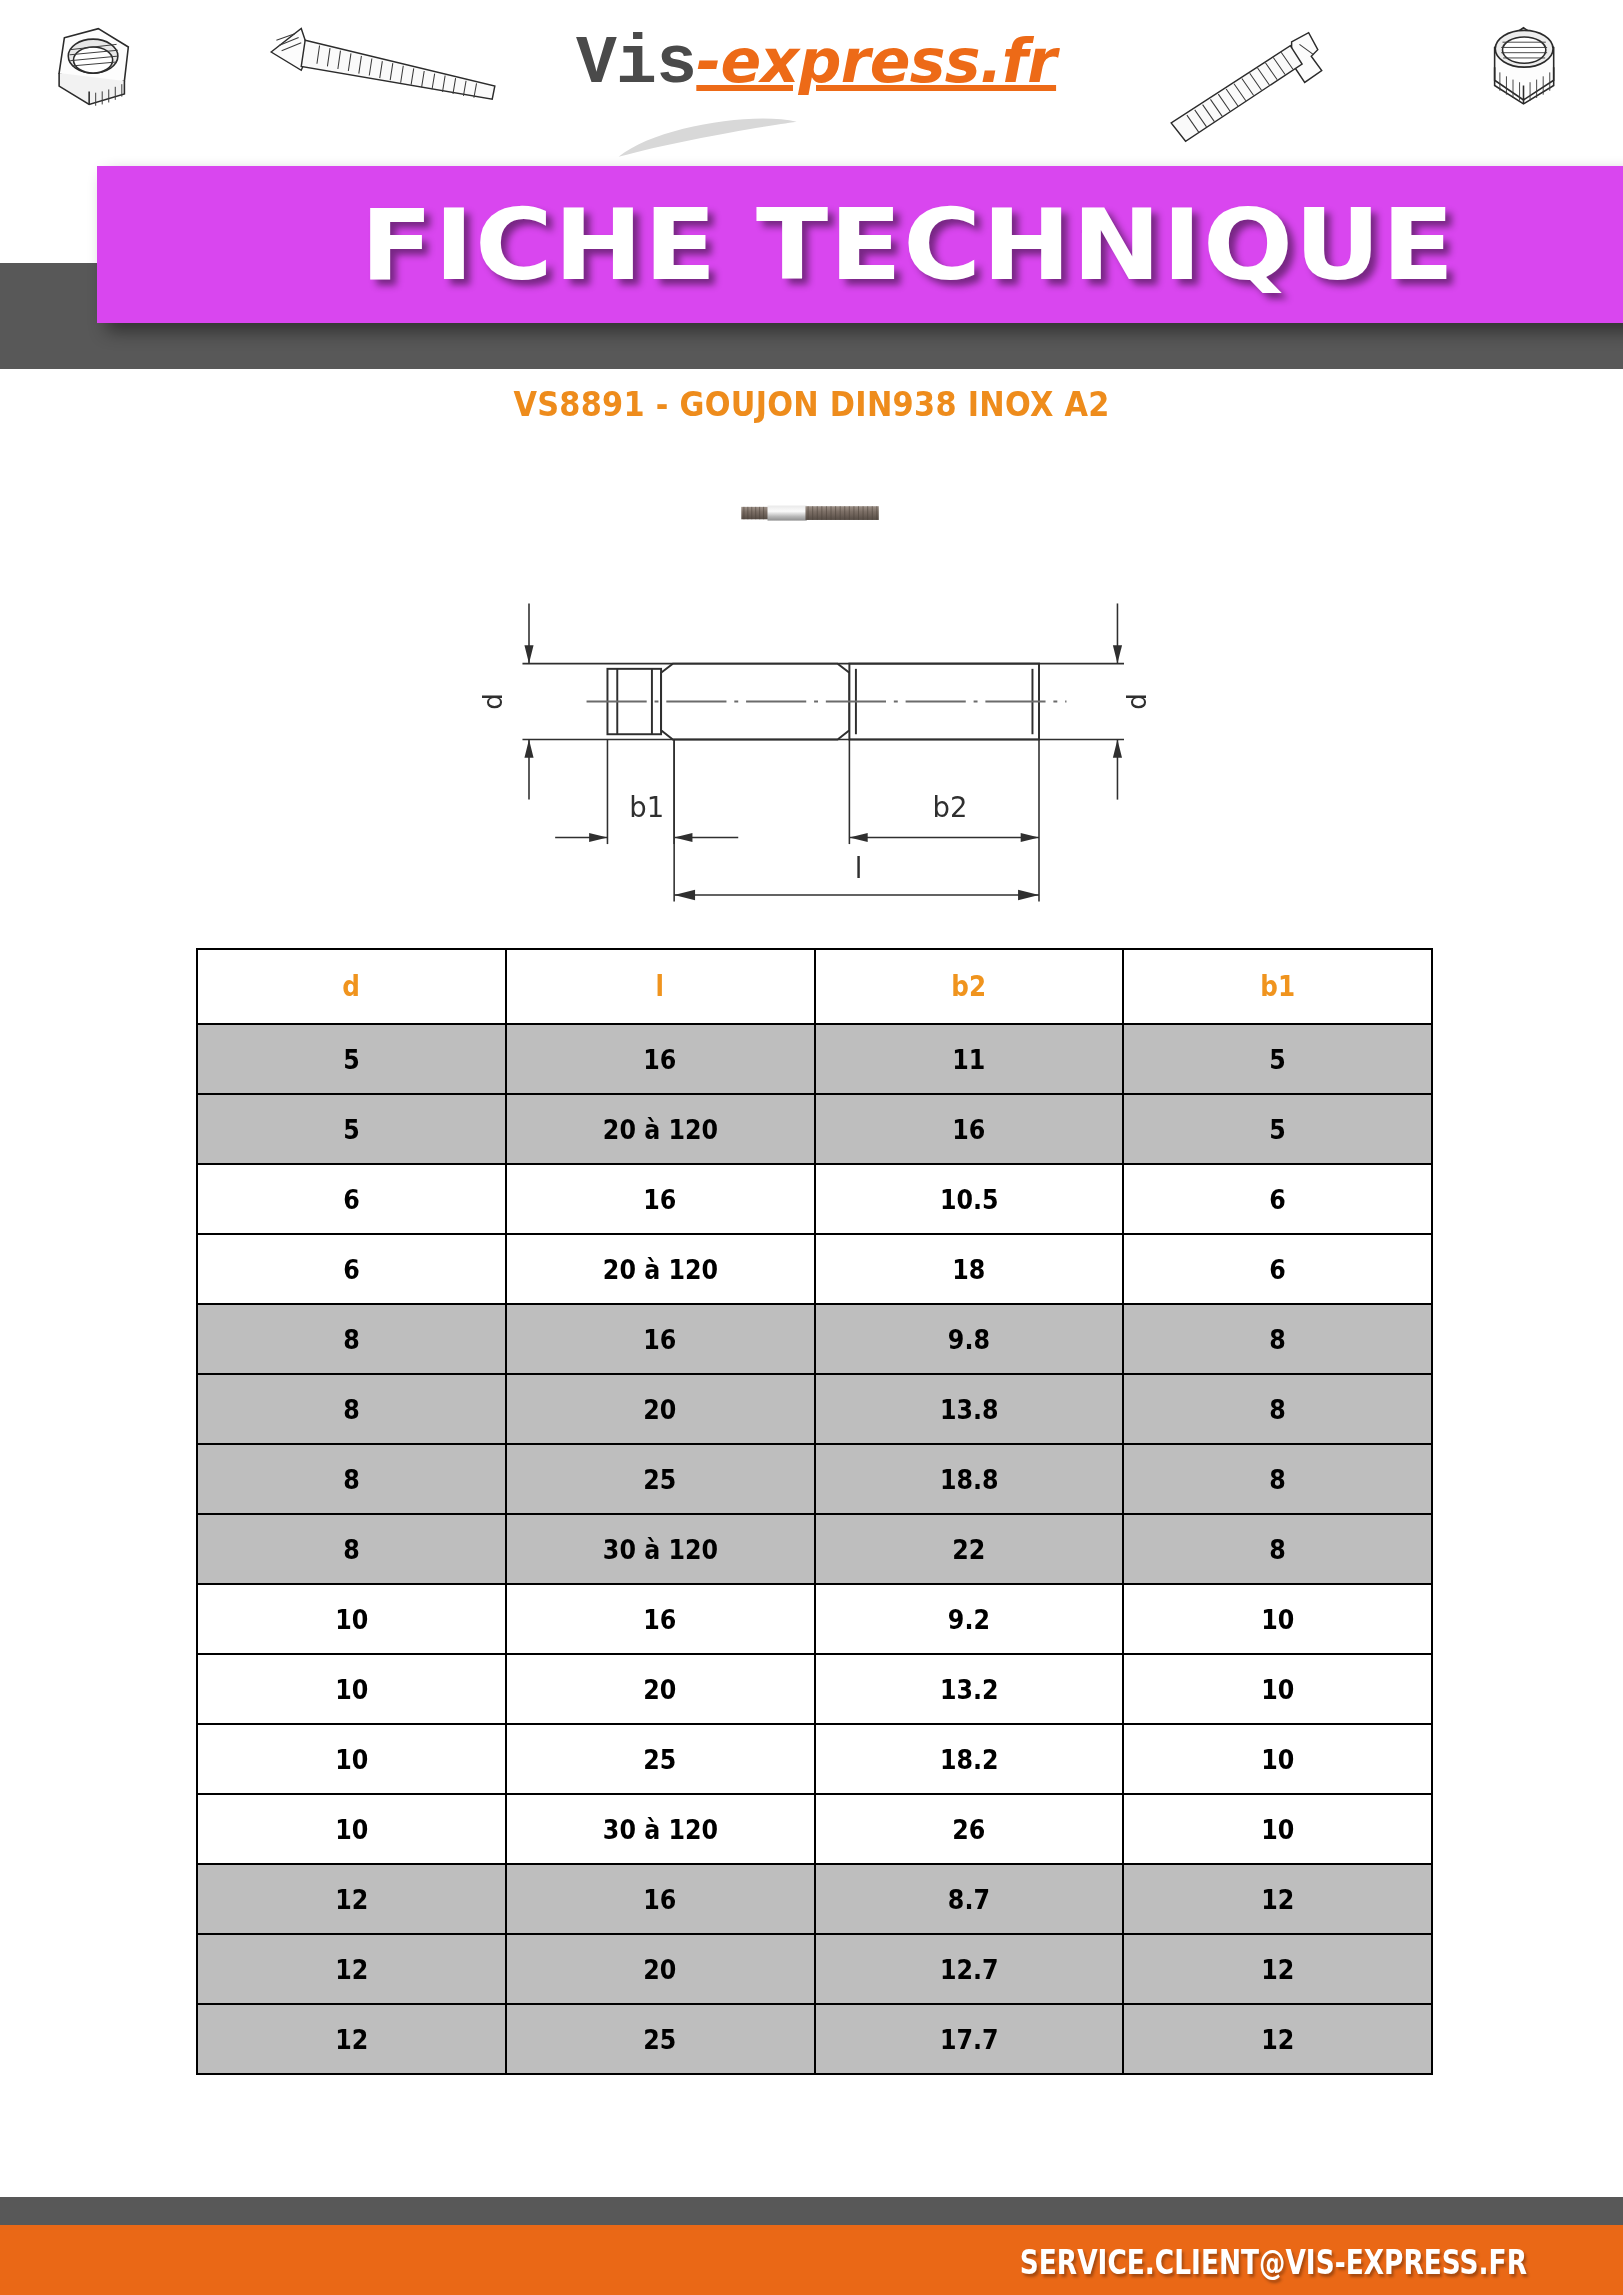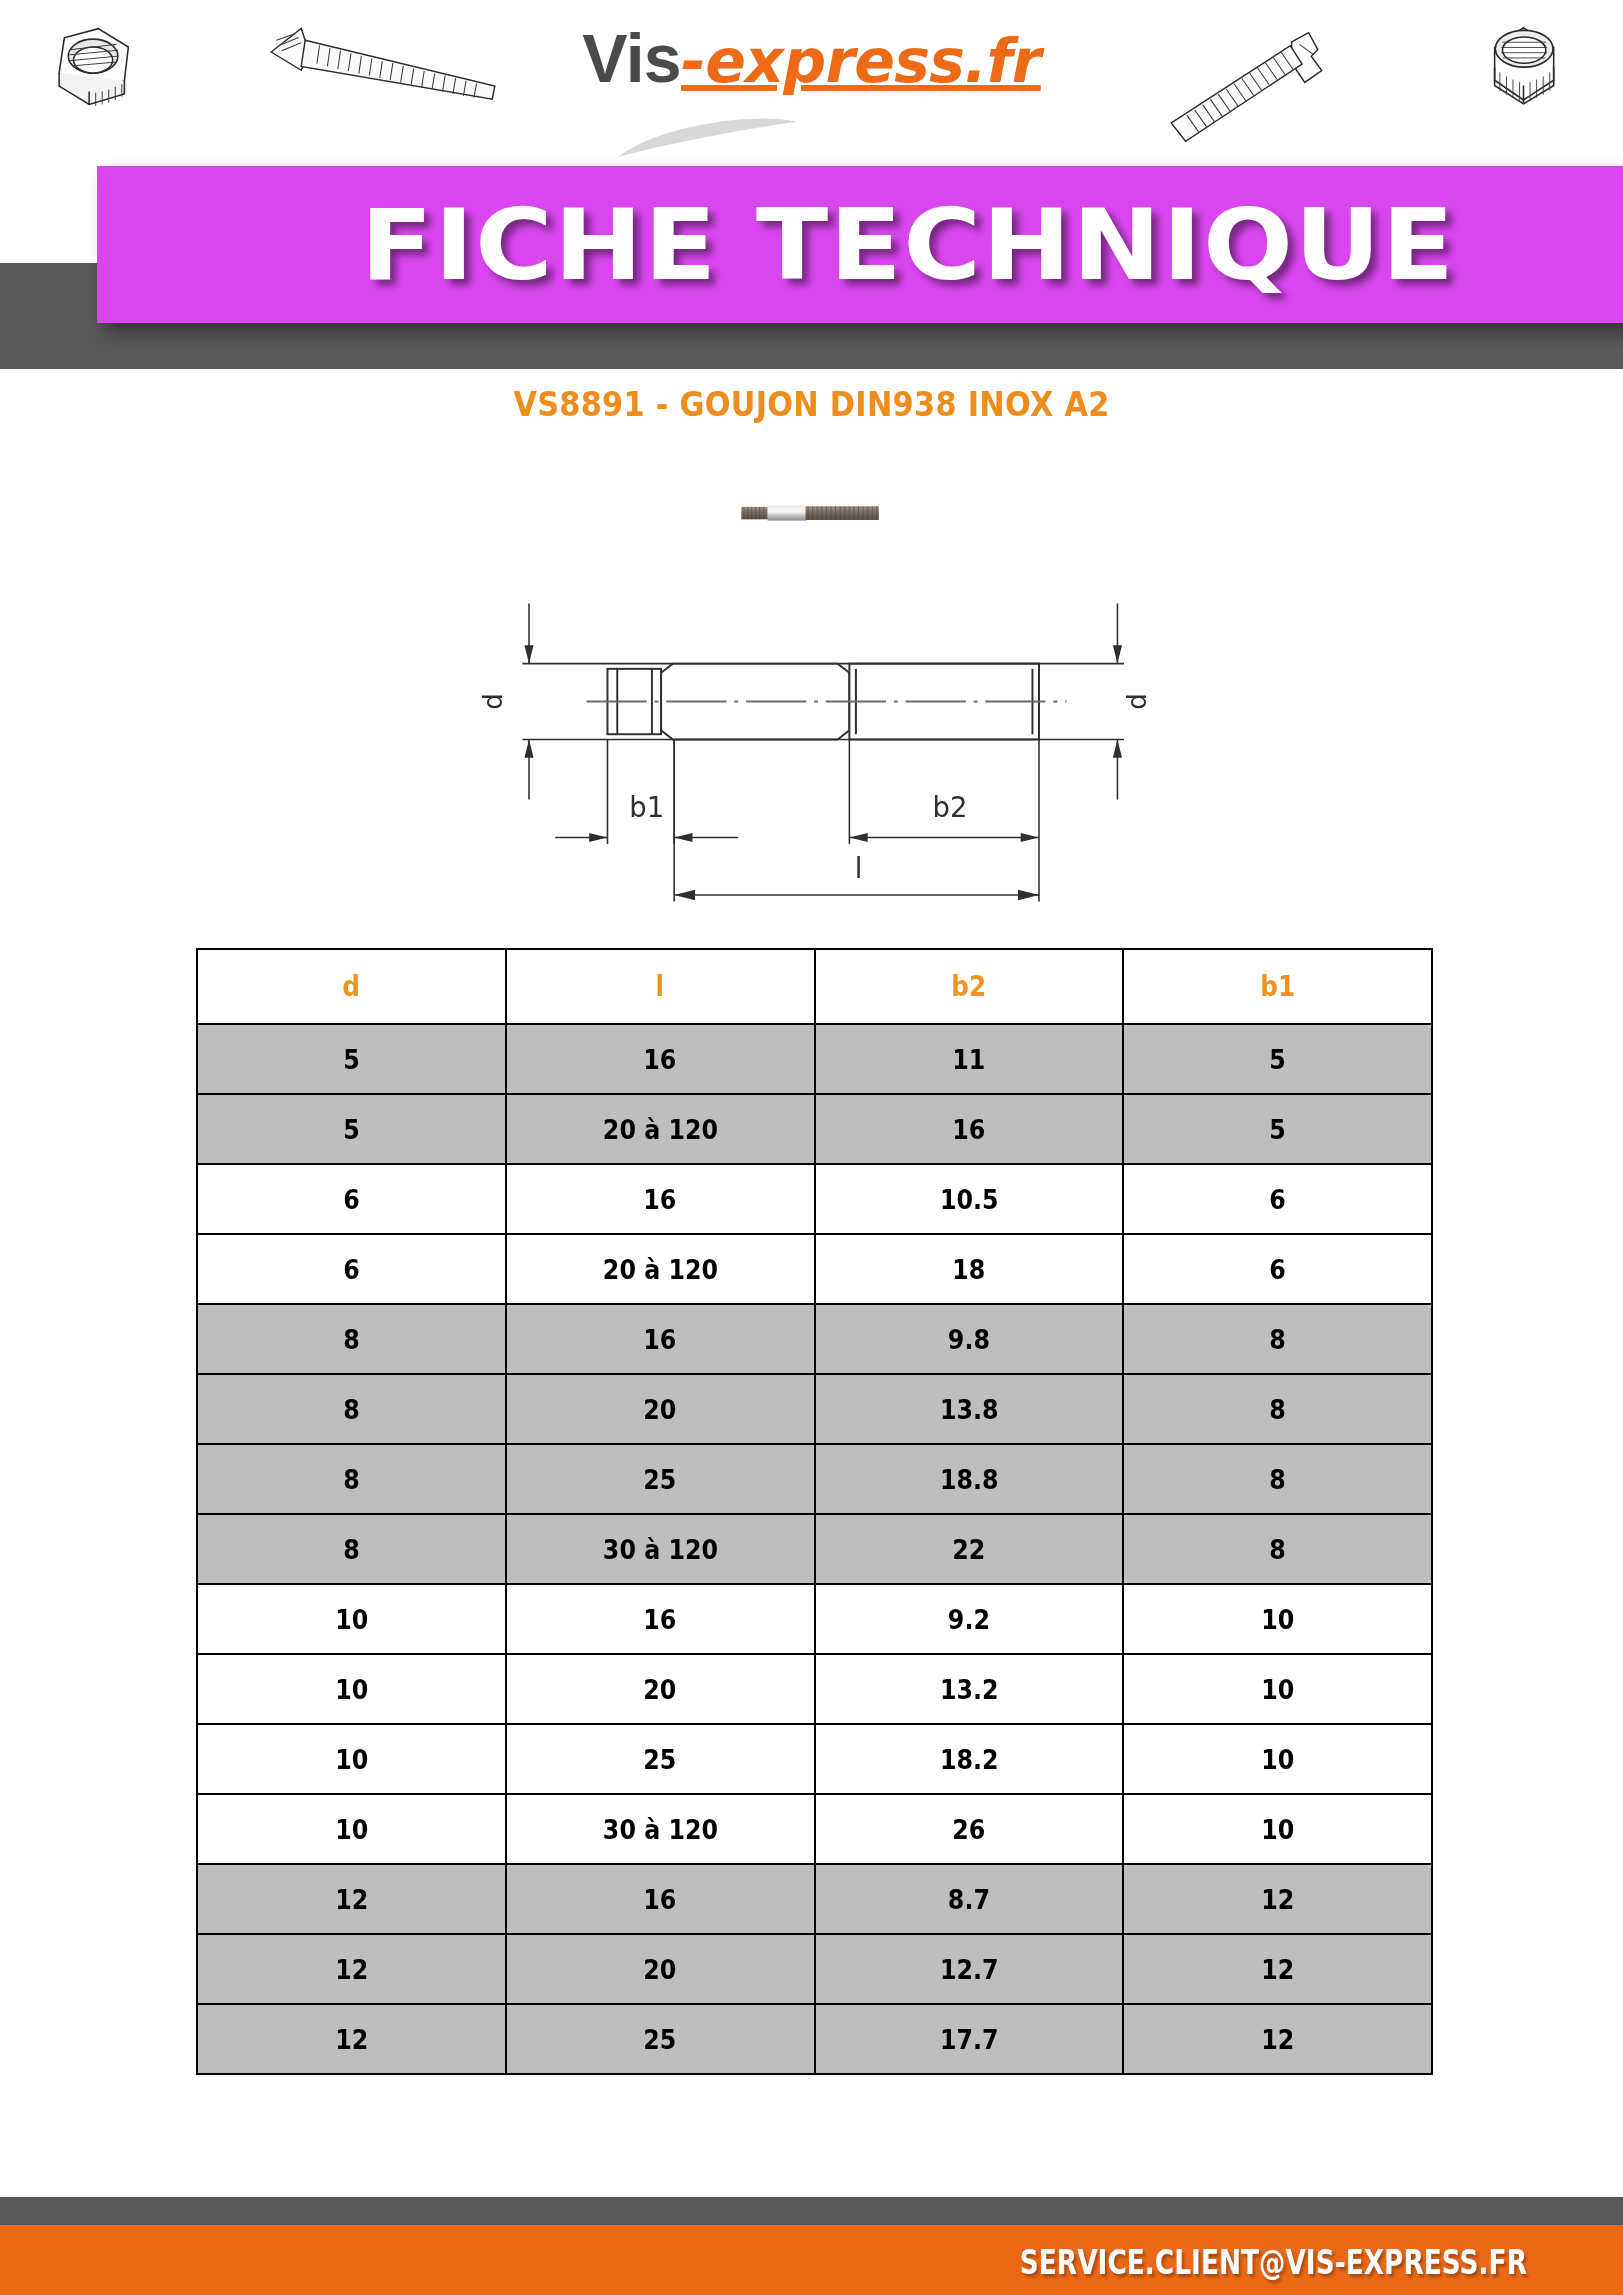--- a/index.html
+++ b/index.html
@@ -39,21 +39,21 @@
     width: 471px;
     text-align: center;
     font-size: 68px;
     font-weight: bold;
     letter-spacing: -0.7px;
     white-space: nowrap;
     line-height: 92px;
   }
   .logo-vis {
     color: #4a4a4a;
-    font-family: Liberation Sans, sans-serif;
+    font-family: Liberation Mono, monospace;
     font-weight: bold;
   }
   .logo-express {
     color: #ED6A17;
     font-family: "DejaVu Sans", sans-serif;
     font-style: italic;
     font-weight: bold;
     font-size: 60px;
     text-decoration: underline;
   }

